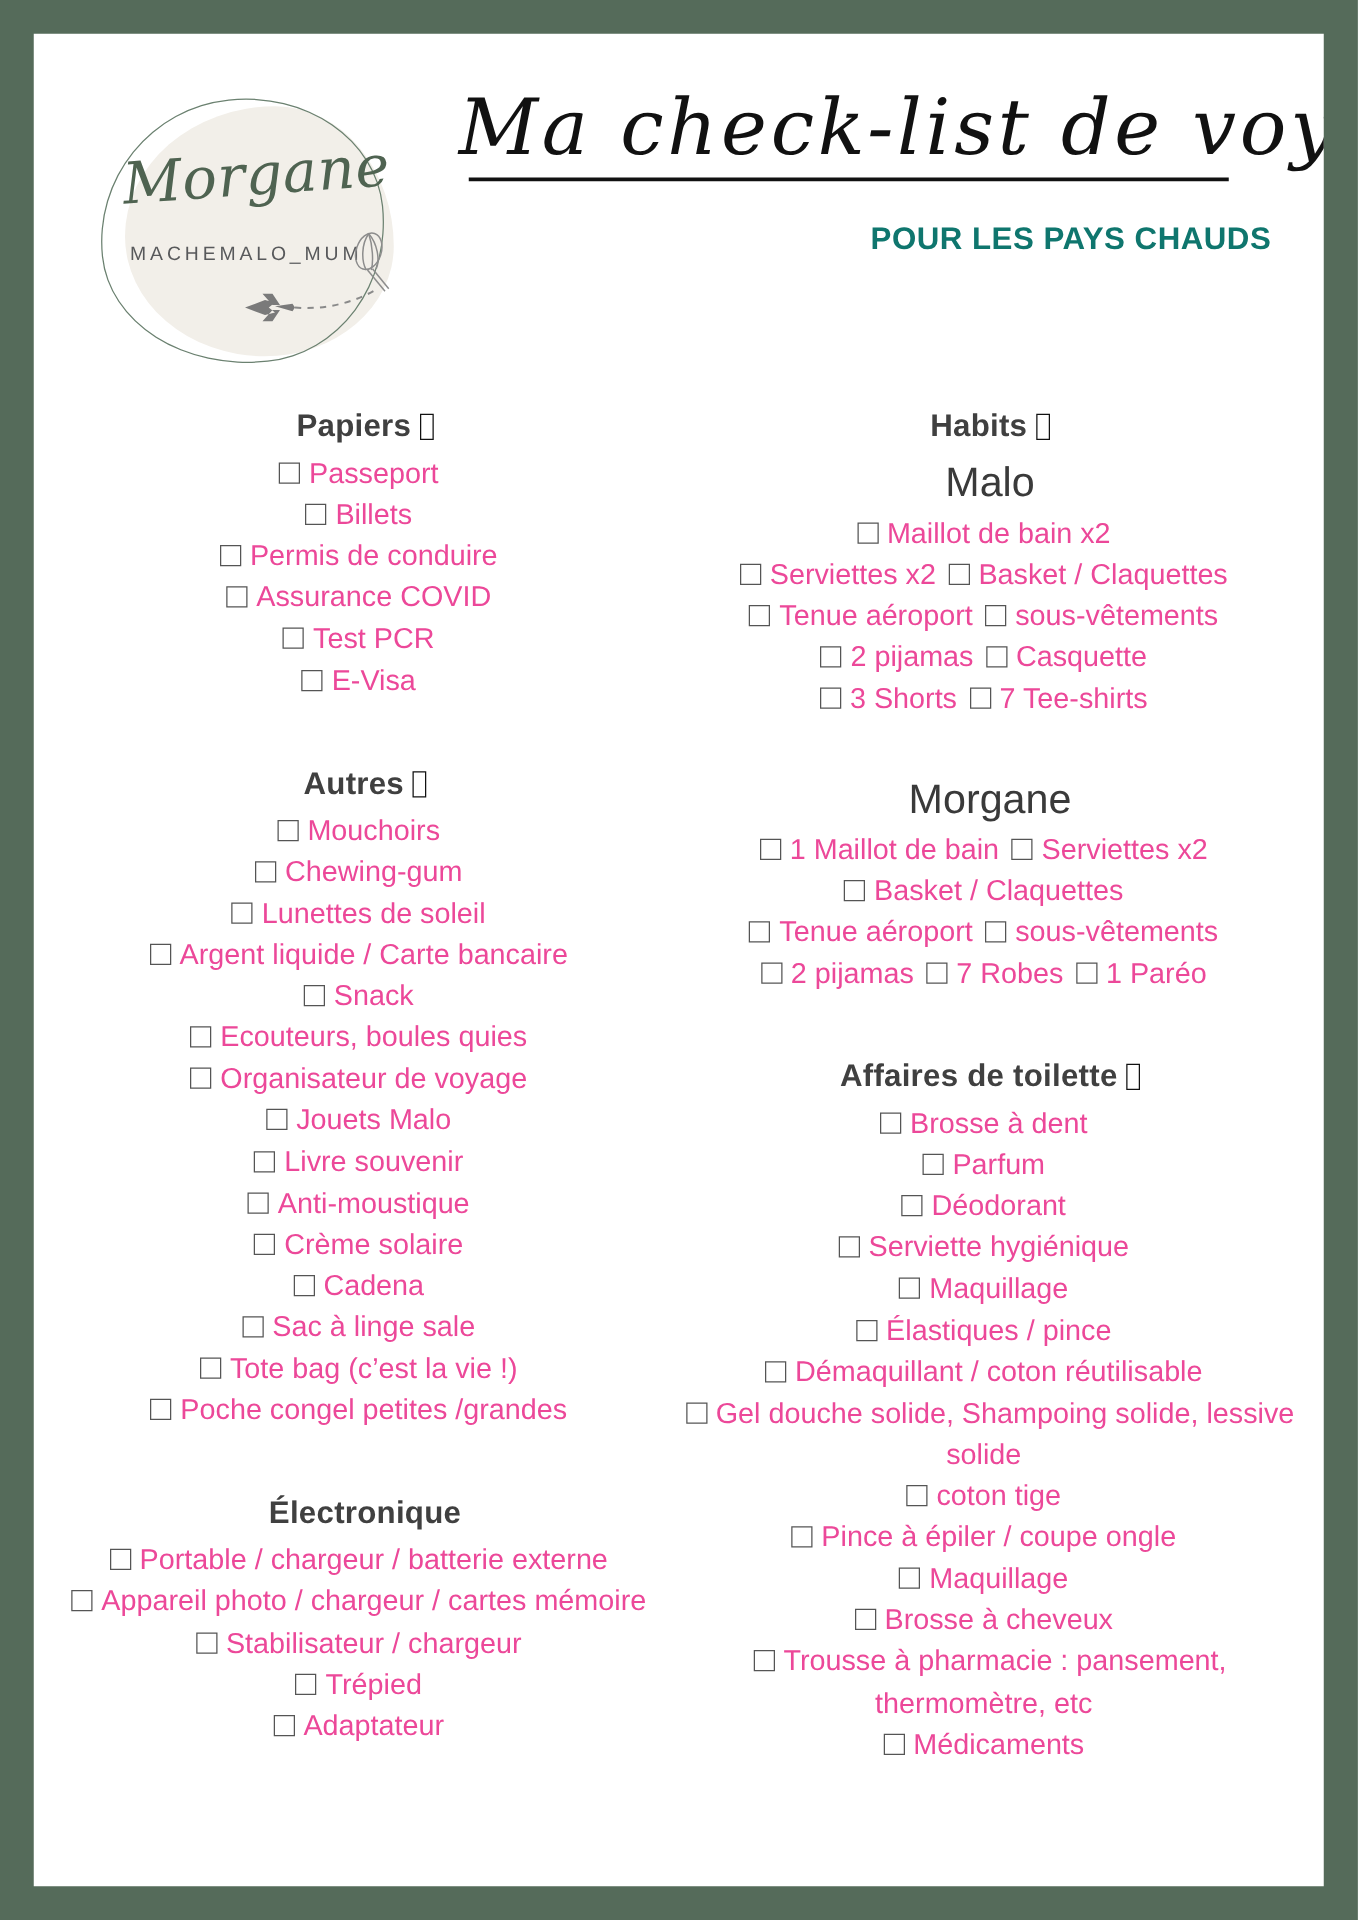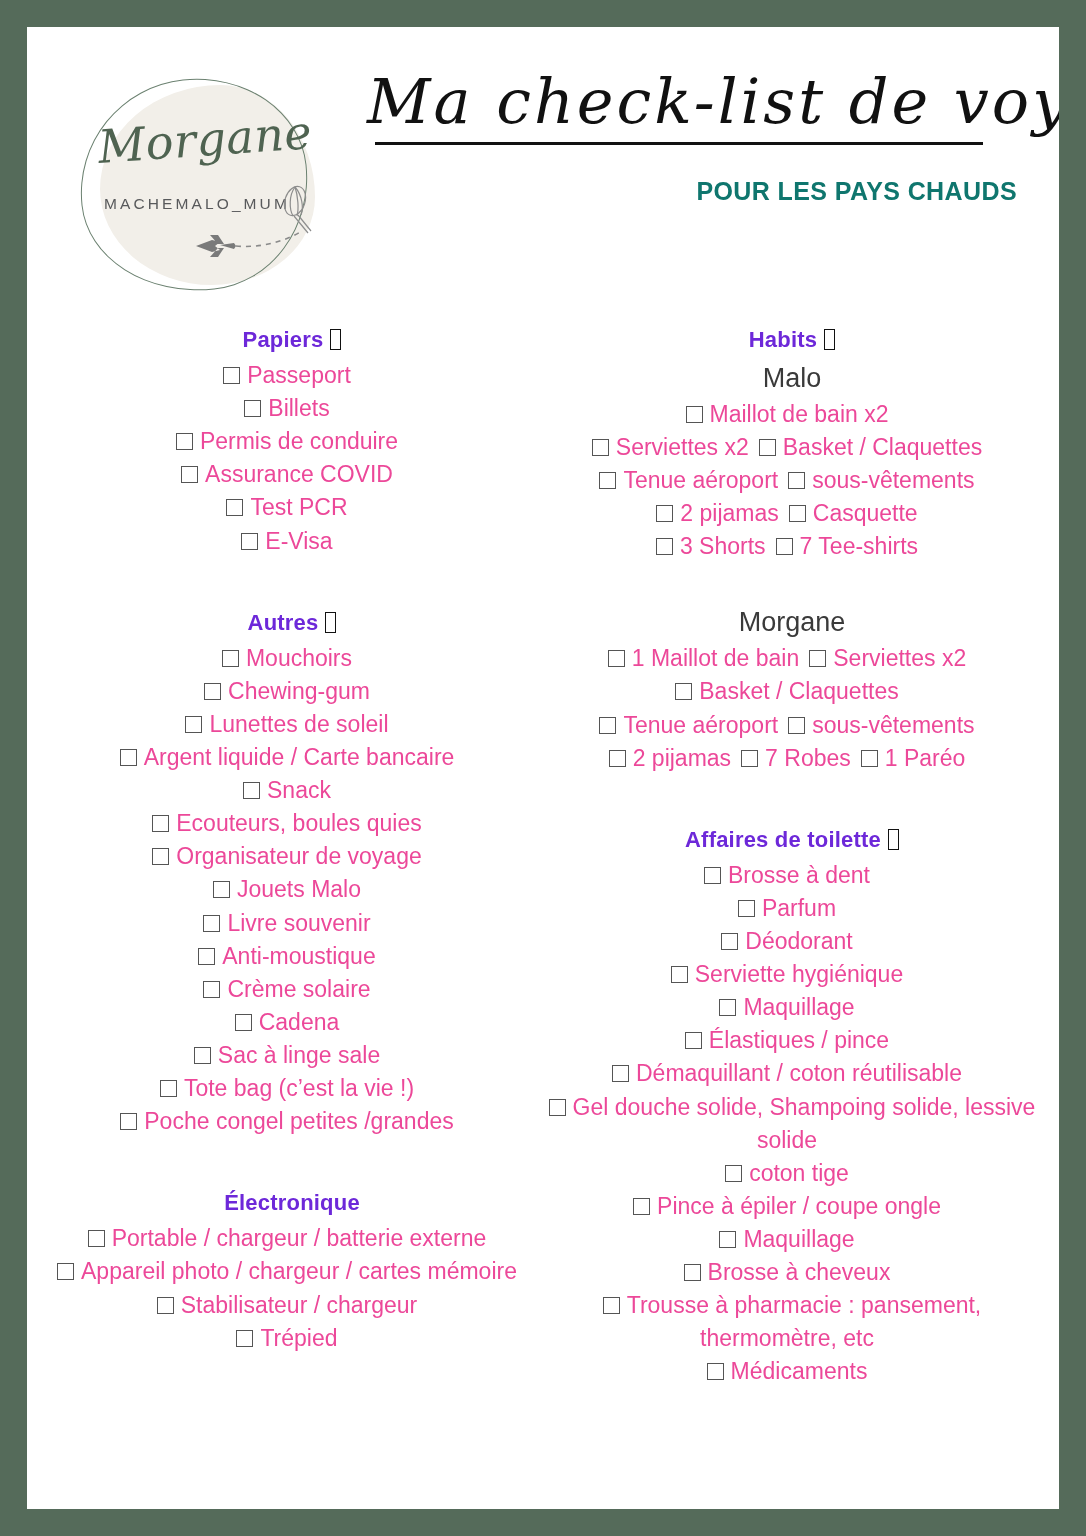--- a/index.html
+++ b/index.html
@@ -131,37 +131,37 @@
     position: absolute;
     top: 0;
   }
   .col-left  { left: 20px;  width: 490px; }
   .col-right { left: 510px; width: 510px; }
 
   .section { margin-bottom: 0; }
 
   .section-title {
     text-align: center;
-    font-size: 22px;
+    font-size: 25px;
     font-weight: bold;
-    color: #6d28d9;
+    color: #404040;
     margin-bottom: 6px;
     letter-spacing: 0.2px;
   }
   .tofu {
     display: inline-block;
     width: 11px; height: 21px;
     border: 1.6px solid #111111;
     vertical-align: -3px;
     margin-left: 7px;
   }
 
   .subgroup-label {
     text-align: center;
-    font-size: 27px;
+    font-size: 33px;
     color: #3a3a3a;
     line-height: 1.44;
   }
 
   .item {
     text-align: center;
     font-size: 23px;
     line-height: 1.44;
     color: #ec4899;
     font-weight: 300;
@@ -247,20 +247,21 @@
             <div class="item"><span class="cb"></span><span class="cb-lbl">Tote bag (c’est la vie !)</span></div>
             <div class="item"><span class="cb"></span><span class="cb-lbl">Poche congel petites /grandes</span></div>
           </div>
           <div class="gap-lg"></div>
           <div class="section">
             <div class="section-title"><span>Électronique</span></div>
             <div class="item"><span class="cb"></span><span class="cb-lbl">Portable / chargeur / batterie externe</span></div>
             <div class="item"><span class="cb"></span><span class="cb-lbl">Appareil photo / chargeur / cartes mémoire</span></div>
             <div class="item"><span class="cb"></span><span class="cb-lbl">Stabilisateur / chargeur</span></div>
             <div class="item"><span class="cb"></span><span class="cb-lbl">Trépied</span></div>
+            <div class="item"><span class="cb"></span><span class="cb-lbl">Adaptateur</span></div>
           </div>
         </div>
       <div class="col col-right" id="right-col">
           <div class="section">
             <div class="section-title"><span>Habits</span><span class="tofu"></span></div>
             <div class="subgroup-label">Malo</div>
             <div class="item"><span class="cb"></span><span class="cb-lbl">Maillot de bain x2</span></div>
             <div class="item"><span class="cb"></span><span class="cb-lbl">Serviettes x2</span><span class="cb"></span><span class="cb-lbl">Basket / Claquettes</span></div>
             <div class="item"><span class="cb"></span><span class="cb-lbl">Tenue aéroport</span><span class="cb"></span><span class="cb-lbl">sous-vêtements</span></div>
             <div class="item"><span class="cb"></span><span class="cb-lbl">2 pijamas</span><span class="cb"></span><span class="cb-lbl">Casquette</span></div>

